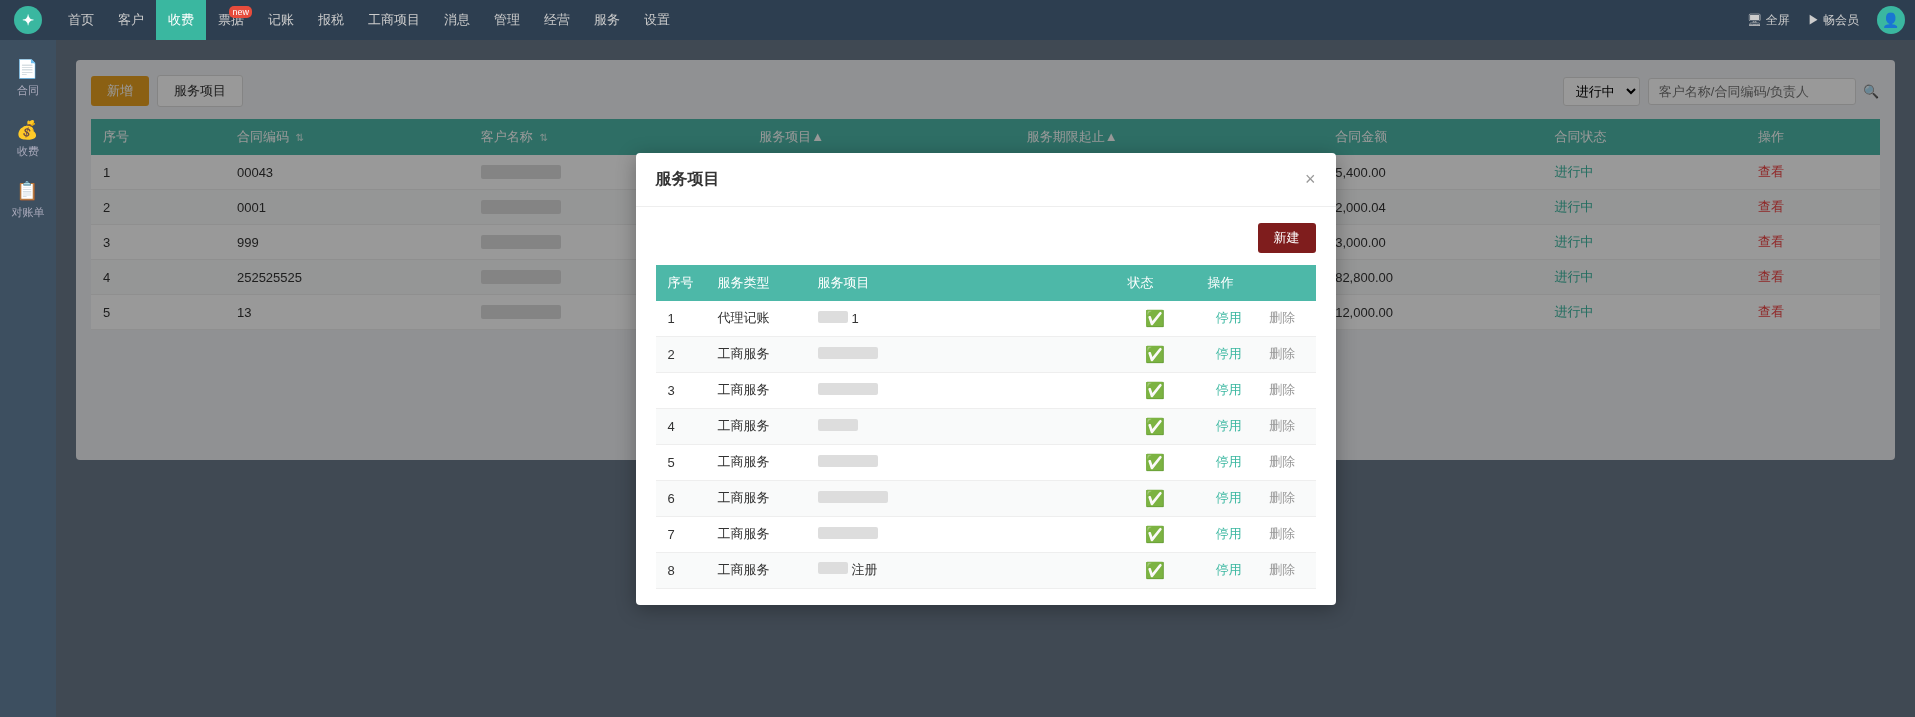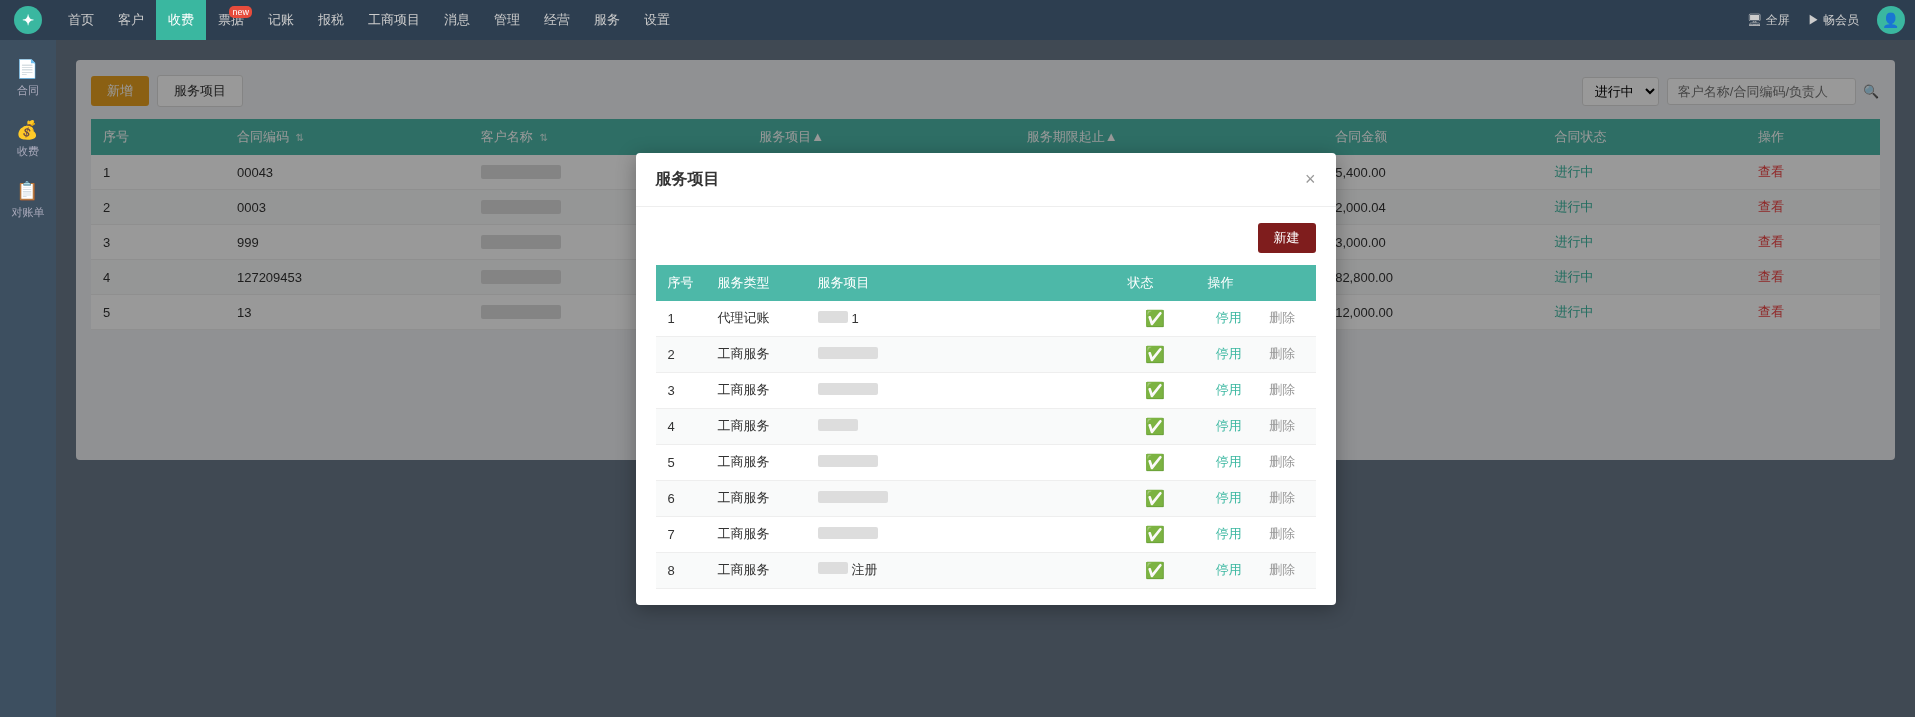--- a/index.html
+++ b/index.html
@@ -74,21 +74,21 @@
       background: white; color: #333; border: 1px solid #ddd; padding: 6px 16px;
       border-radius: 3px; cursor: pointer; font-size: 13px;
     }
     .filter-right { margin-left: auto; display: flex; align-items: center; gap: 8px; }
     .select-status {
       border: 1px solid #ddd; padding: 5px 8px; border-radius: 3px;
       background: white; font-size: 13px; cursor: pointer;
     }
     .search-box {
       border: 1px solid #ddd; padding: 5px 10px; border-radius: 3px;
-      background: white; font-size: 13px; width: 189px;
+      background: white; font-size: 13px; width: 208px;
     }
     .search-icon { color: #999; cursor: pointer; }
 
     
     .data-table { width: 100%; border-collapse: collapse; background: white; }
     .data-table thead tr { background: #4db8a8; color: white; }
     .data-table thead th {
       padding: 9px 12px; text-align: left; font-weight: normal; font-size: 13px;
       white-space: nowrap;
     }
@@ -225,41 +225,41 @@
     <td>00043</td>
     <td><span class="blurred">&nbsp;&nbsp;&nbsp;&nbsp;&nbsp;&nbsp;&nbsp;&nbsp;&nbsp;</span></td>
     <td>小规模记账</td>
     <td>202305-202404</td>
     <td>5,400.00</td>
     <td><span class="status-badge">进行中</span></td>
     <td><span class="action-link">查看</span></td>
   </tr>
             <tr>
     <td>2</td>
-    <td>0003</td>
+    <td>0001</td>
     <td><span class="blurred">&nbsp;&nbsp;&nbsp;&nbsp;&nbsp;&nbsp;&nbsp;&nbsp;&nbsp;</span></td>
     <td>小规模记账</td>
     <td>202305-202404</td>
     <td>2,000.04</td>
     <td><span class="status-badge">进行中</span></td>
     <td><span class="action-link">查看</span></td>
   </tr>
             <tr>
     <td>3</td>
     <td>999</td>
     <td><span class="blurred">&nbsp;&nbsp;&nbsp;&nbsp;&nbsp;&nbsp;&nbsp;&nbsp;&nbsp;</span></td>
     <td>小规模记账</td>
     <td>202305-202404</td>
     <td>3,000.00</td>
     <td><span class="status-badge">进行中</span></td>
     <td><span class="action-link">查看</span></td>
   </tr>
             <tr>
     <td>4</td>
-    <td>127209453</td>
+    <td>252525525</td>
     <td><span class="blurred">&nbsp;&nbsp;&nbsp;&nbsp;&nbsp;&nbsp;&nbsp;&nbsp;&nbsp;</span></td>
     <td>一般纳税人...</td>
     <td>201807-202403</td>
     <td>82,800.00</td>
     <td><span class="status-badge">进行中</span></td>
     <td><span class="action-link">查看</span></td>
   </tr>
             <tr>
     <td>5</td>
     <td>13</td>

